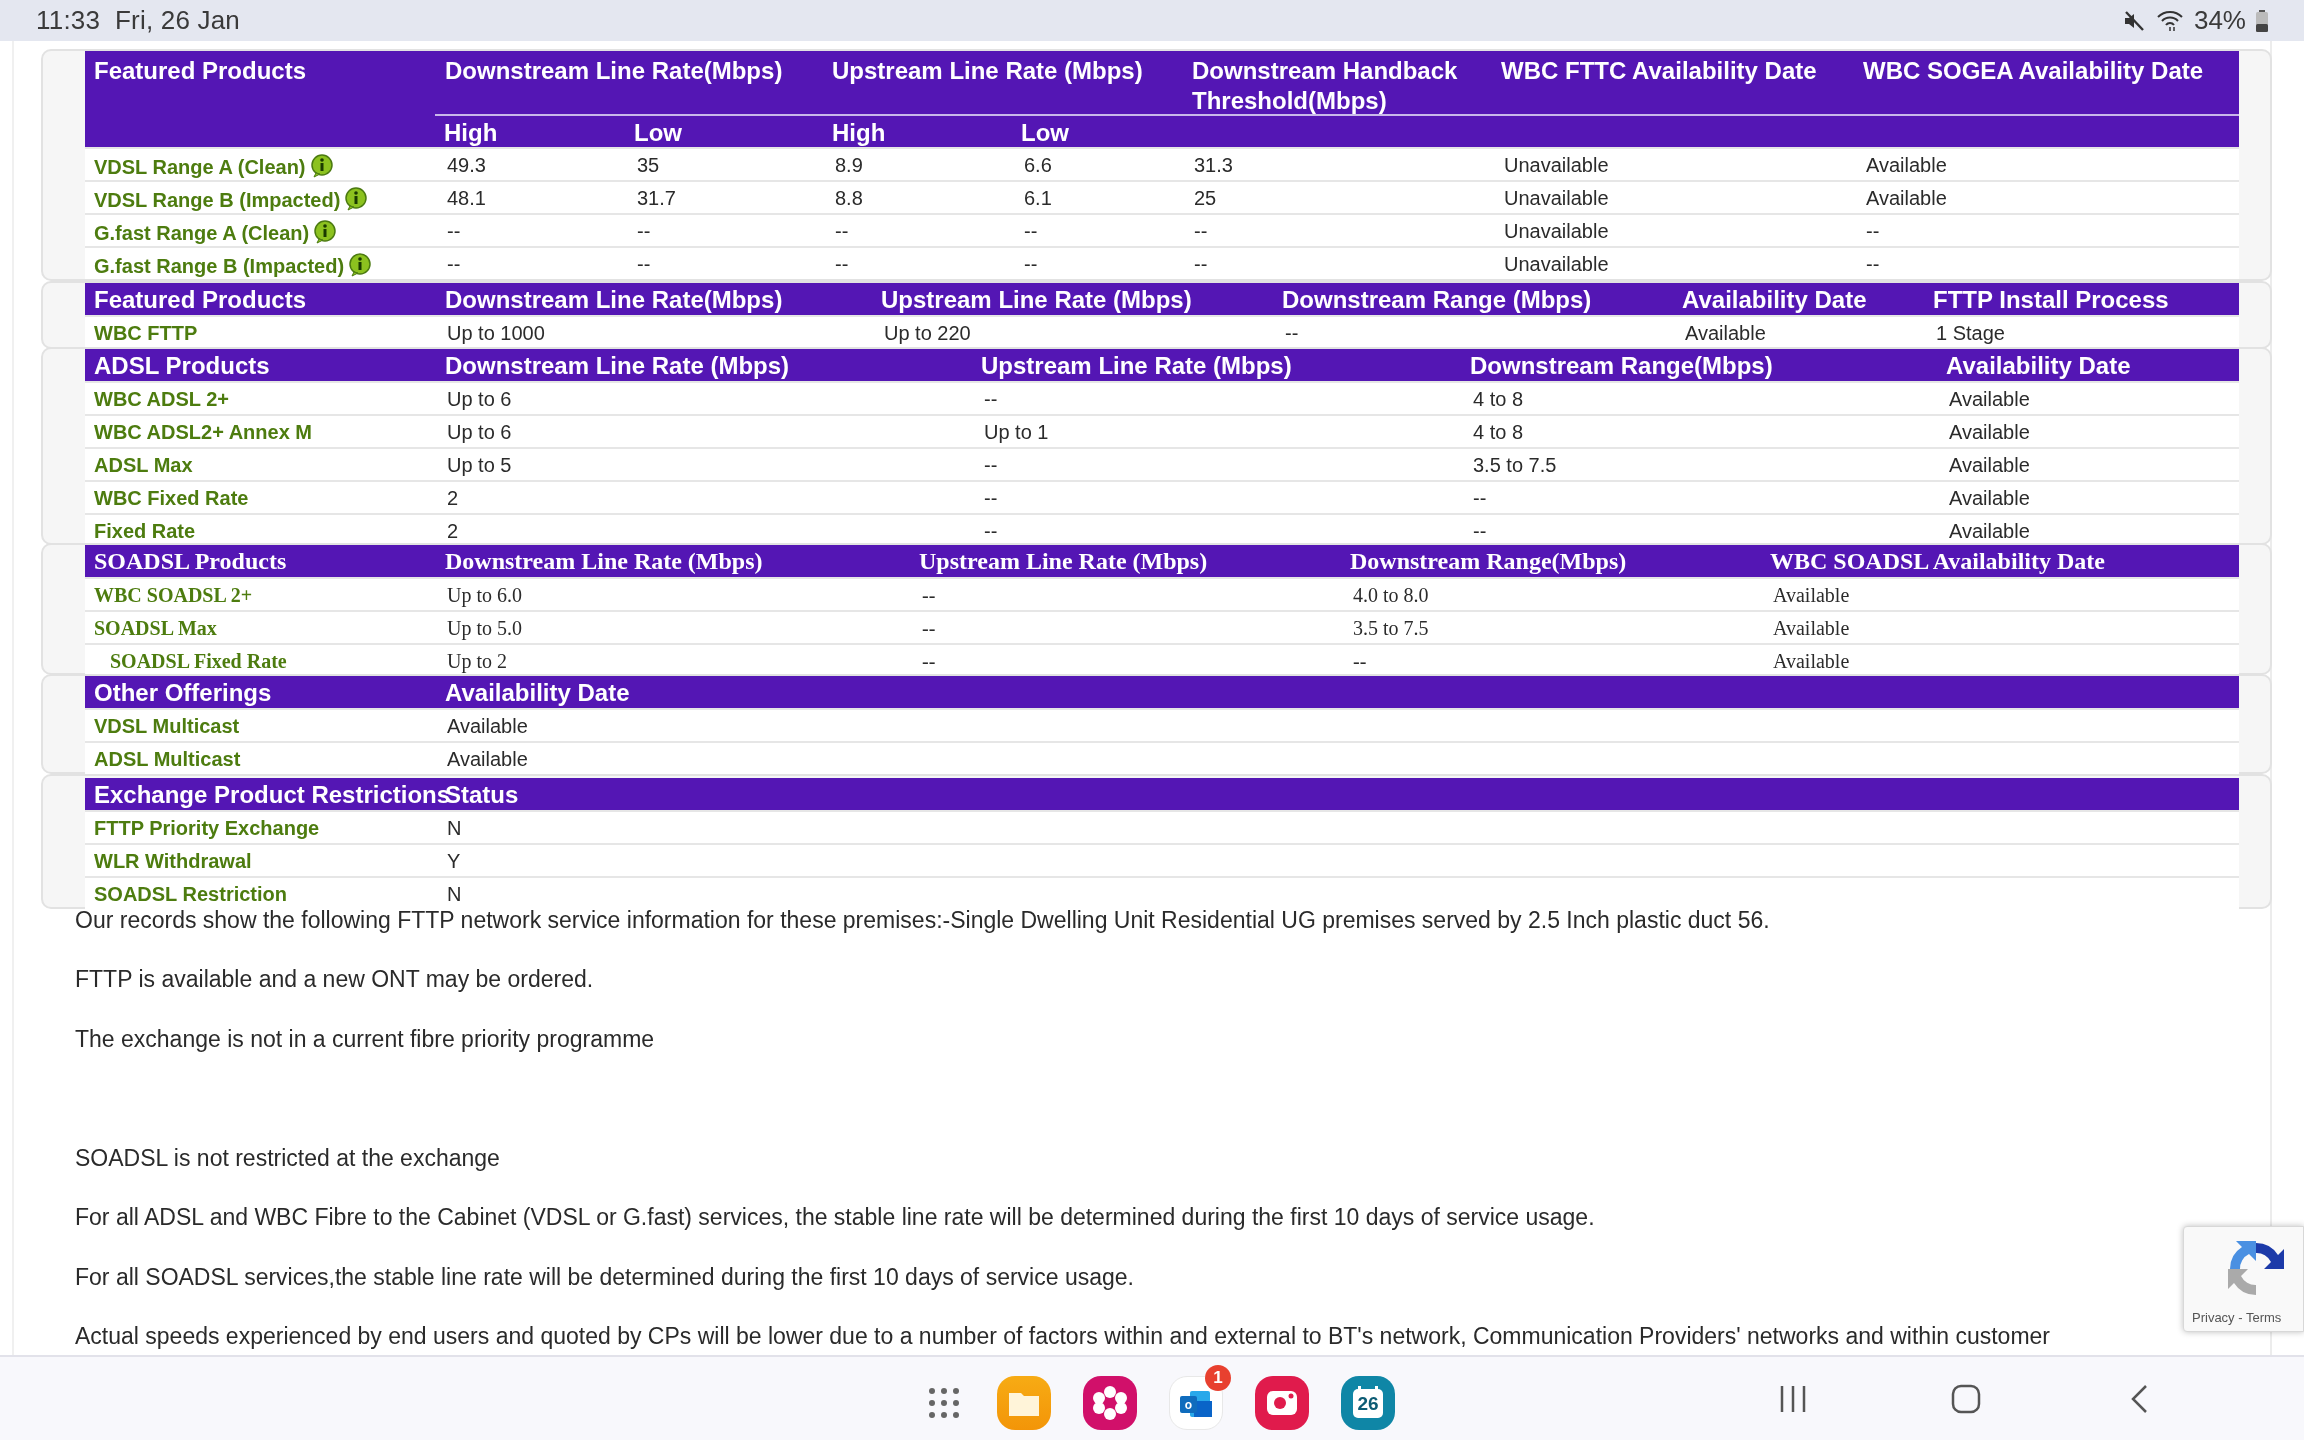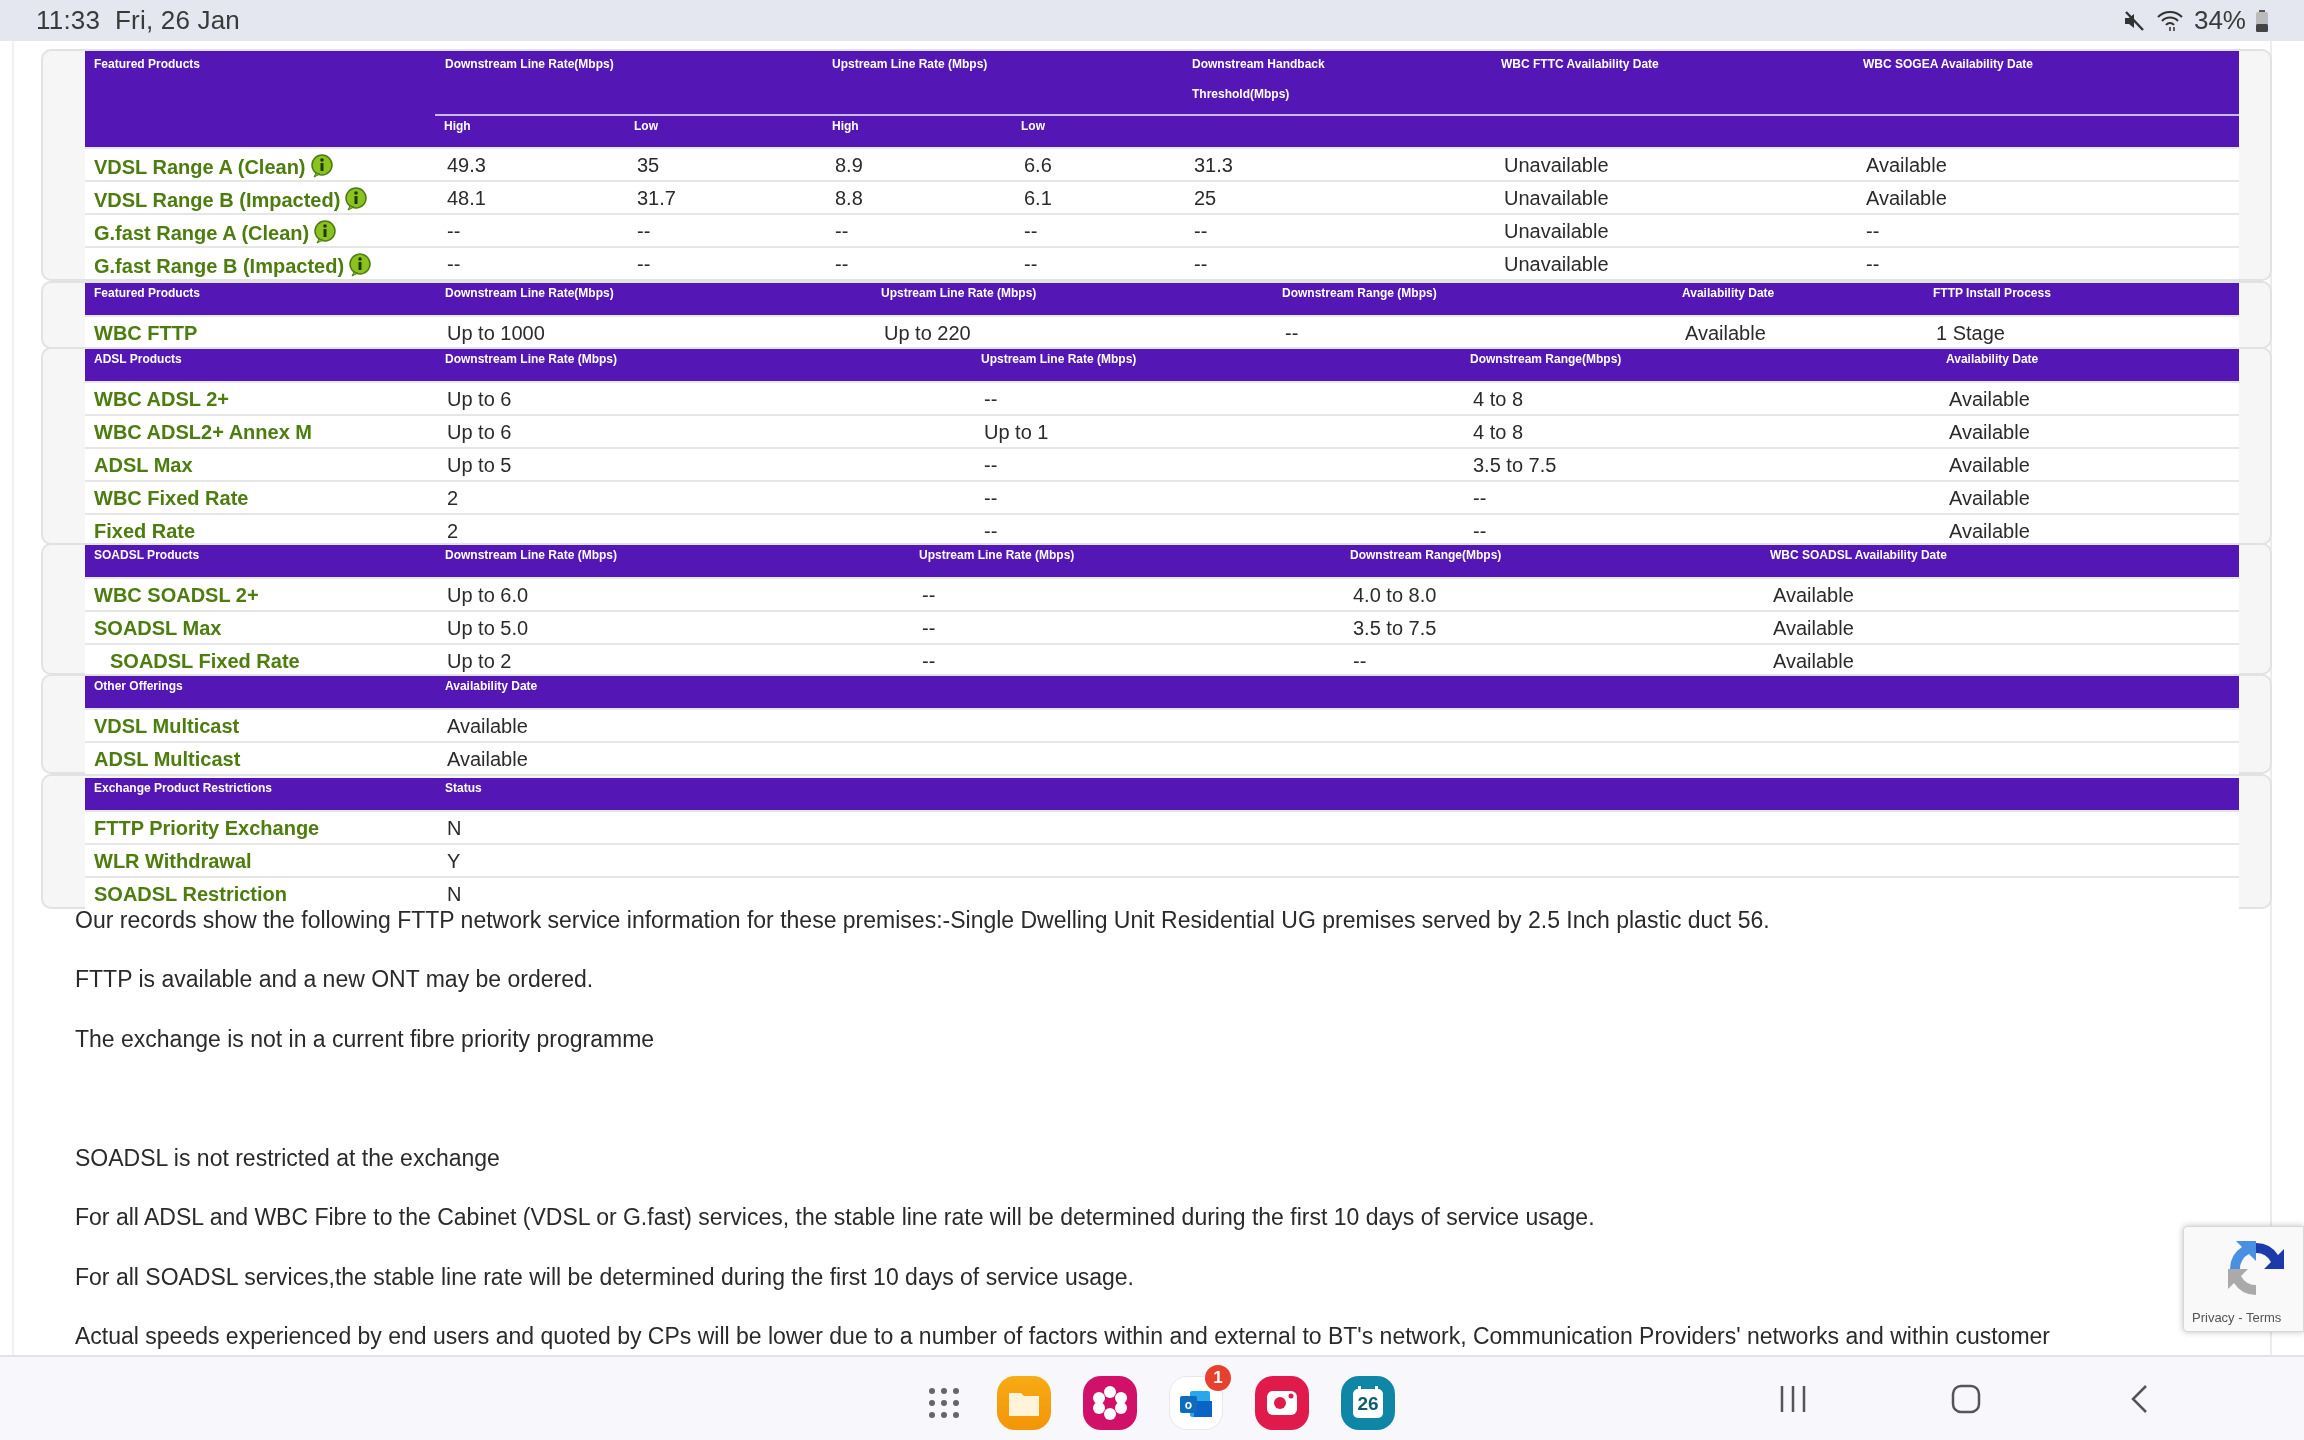--- a/index.html
+++ b/index.html
@@ -10,21 +10,21 @@
   .statusbar .time { position: absolute; left: 36px; top: 5px; letter-spacing: 0.2px; }
   .statusbar .right { position: absolute; right: 36px; top: 5px; display: flex; align-items: center; gap: 10px; }
   .statusbar svg { display: block; }
 
   .page { position: absolute; left: 0; top: 41px; width: 2304px; height: 1314px; background: #fff; overflow: hidden; }
   .page-left-rule { position: absolute; left: 12px; top: 0; width: 2px; height: 100%; background: #f0f0f0; }
   .page-right-rule { position: absolute; left: 2270px; top: 0; width: 2px; height: 100%; background: #ececec; }
 
   .card { position: absolute; left: 41px; width: 2231px; background: #f6f6f6; border: 2px solid #e2e2e2; border-radius: 10px; }
   .tbl { position: absolute; left: 42px; width: 2154px; background: #fff; }
-  .hdr { background: #5416b4; color: #fff; font-weight: bold; font-size: 12px; position: relative; }
+  .hdr { background: #5416b4; color: #fff; font-weight: bold; font-size: 24px; position: relative; }
   .hdr .c, .row .c { position: absolute; top: 0; white-space: nowrap; }
   .row { position: relative; height: 33px; border-top: 2px solid #e6e6e6; font-size: 20px; color: #2b2b2b; }
   .row .c { top: 5px; }
   .row .name { font-weight: bold; color: #4d7c0f; }
   .info-icon { display: inline-block; vertical-align: -4px; margin-left: 4px; }
 
   .para { position: absolute; left: 75px; font-size: 23px; color: #2a2a2a; white-space: nowrap; }
 
   .recaptcha { position: absolute; left: 2183px; top: 1226px; width: 121px; height: 106px; background: #f9f9f9; border: 1px solid #d8d8d8; border-radius: 4px 0 0 4px; box-shadow: 0 0 6px rgba(0,0,0,0.25); }
   .recaptcha .lbl { position: absolute; left: 8px; bottom: 6px; font-size: 13px; color: #555; }
@@ -213,21 +213,21 @@
       <div class="row">
         <span class="c name" style="left:9px;">Fixed Rate</span>
         <span class="c" style="left:362px;">2</span>
         <span class="c" style="left:899px;">--</span>
         <span class="c" style="left:1388px;">--</span>
         <span class="c" style="left:1864px;">Available</span>
       </div>
     </div>
   </div>
 
-  <div class="card" style="top:502px;height:132px;">
+  <div class="card" style="top:502px;height:132px;font-family:Liberation Serif, serif;">
     <div class="tbl" style="top:0;">
       <div class="hdr" style="height:32px;">
         <span class="c" style="left:9px;top:3px;">SOADSL Products</span>
         <span class="c" style="left:360px;top:3px;">Downstream Line Rate (Mbps)</span>
         <span class="c" style="left:834px;top:3px;">Upstream Line Rate (Mbps)</span>
         <span class="c" style="left:1265px;top:3px;">Downstream Range(Mbps)</span>
         <span class="c" style="left:1685px;top:3px;">WBC SOADSL Availability Date</span>
       </div>
       <div class="row">
         <span class="c name" style="left:9px;">WBC SOADSL 2+</span>

